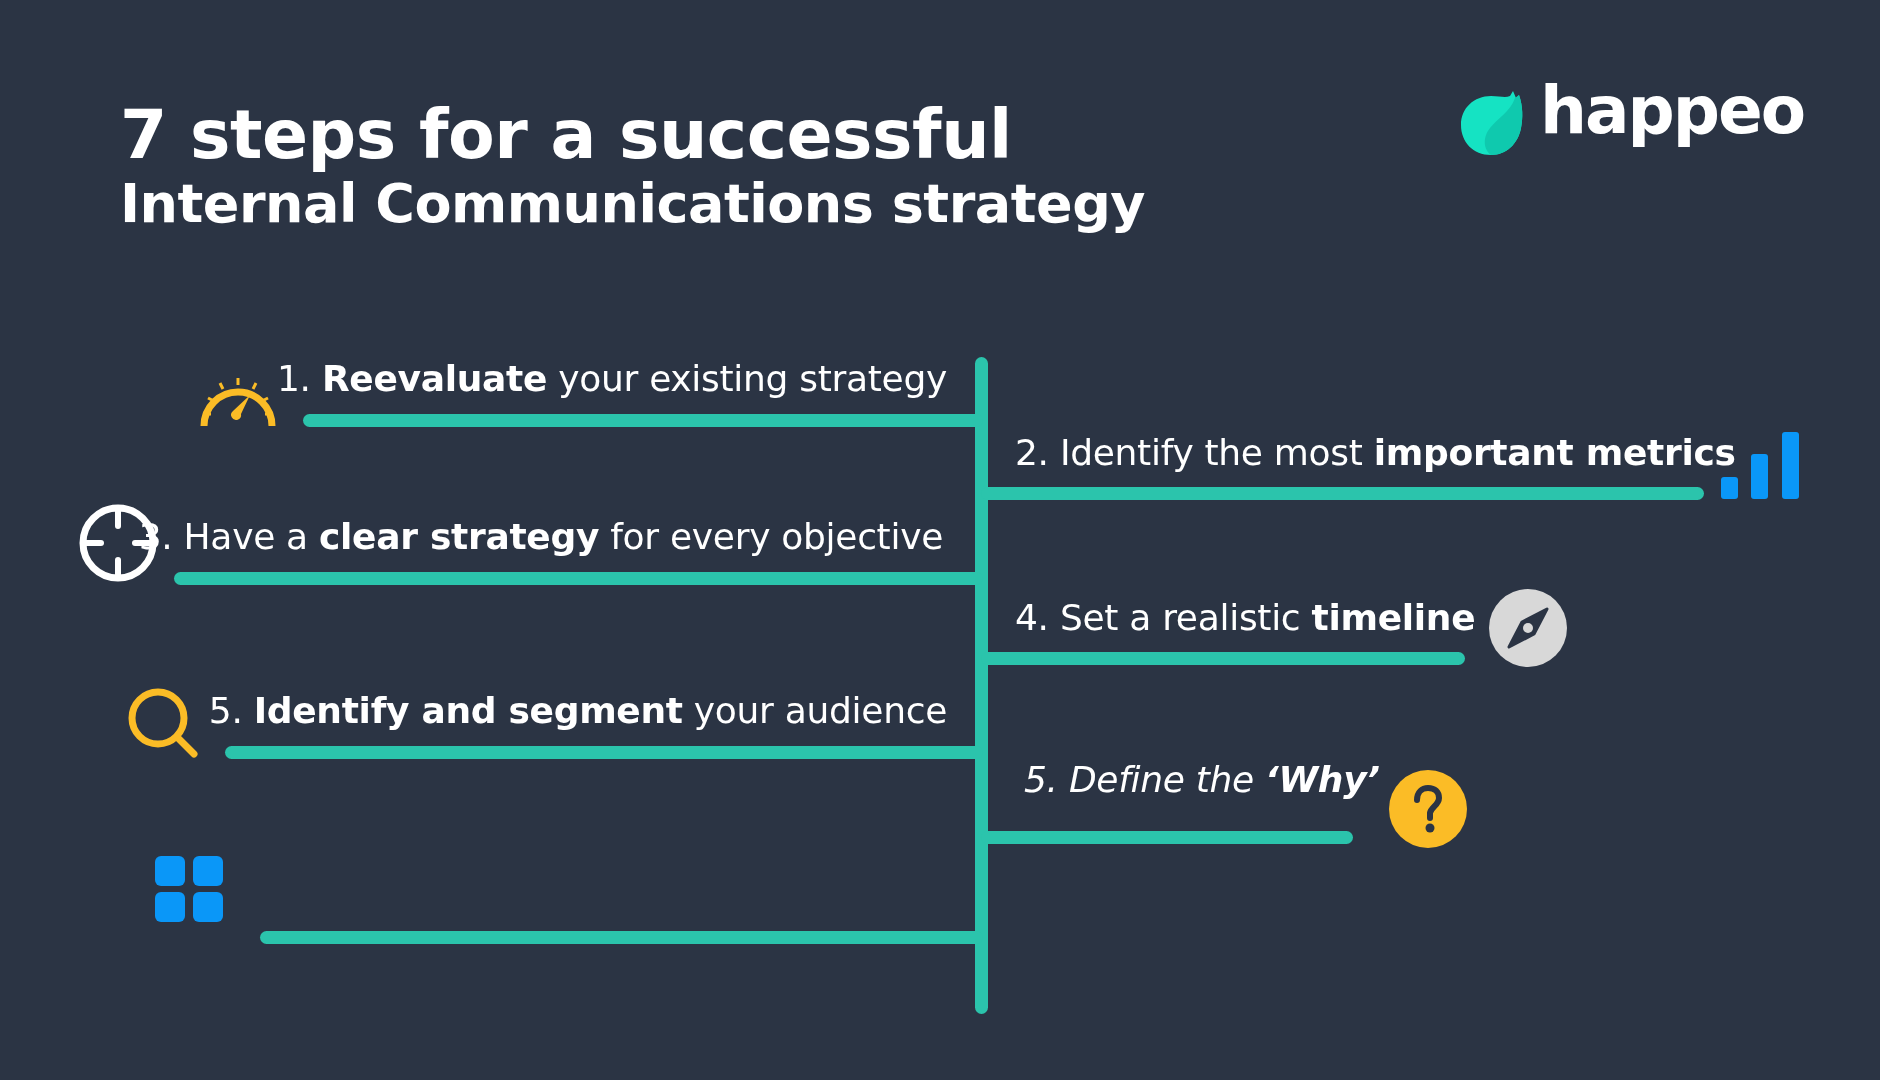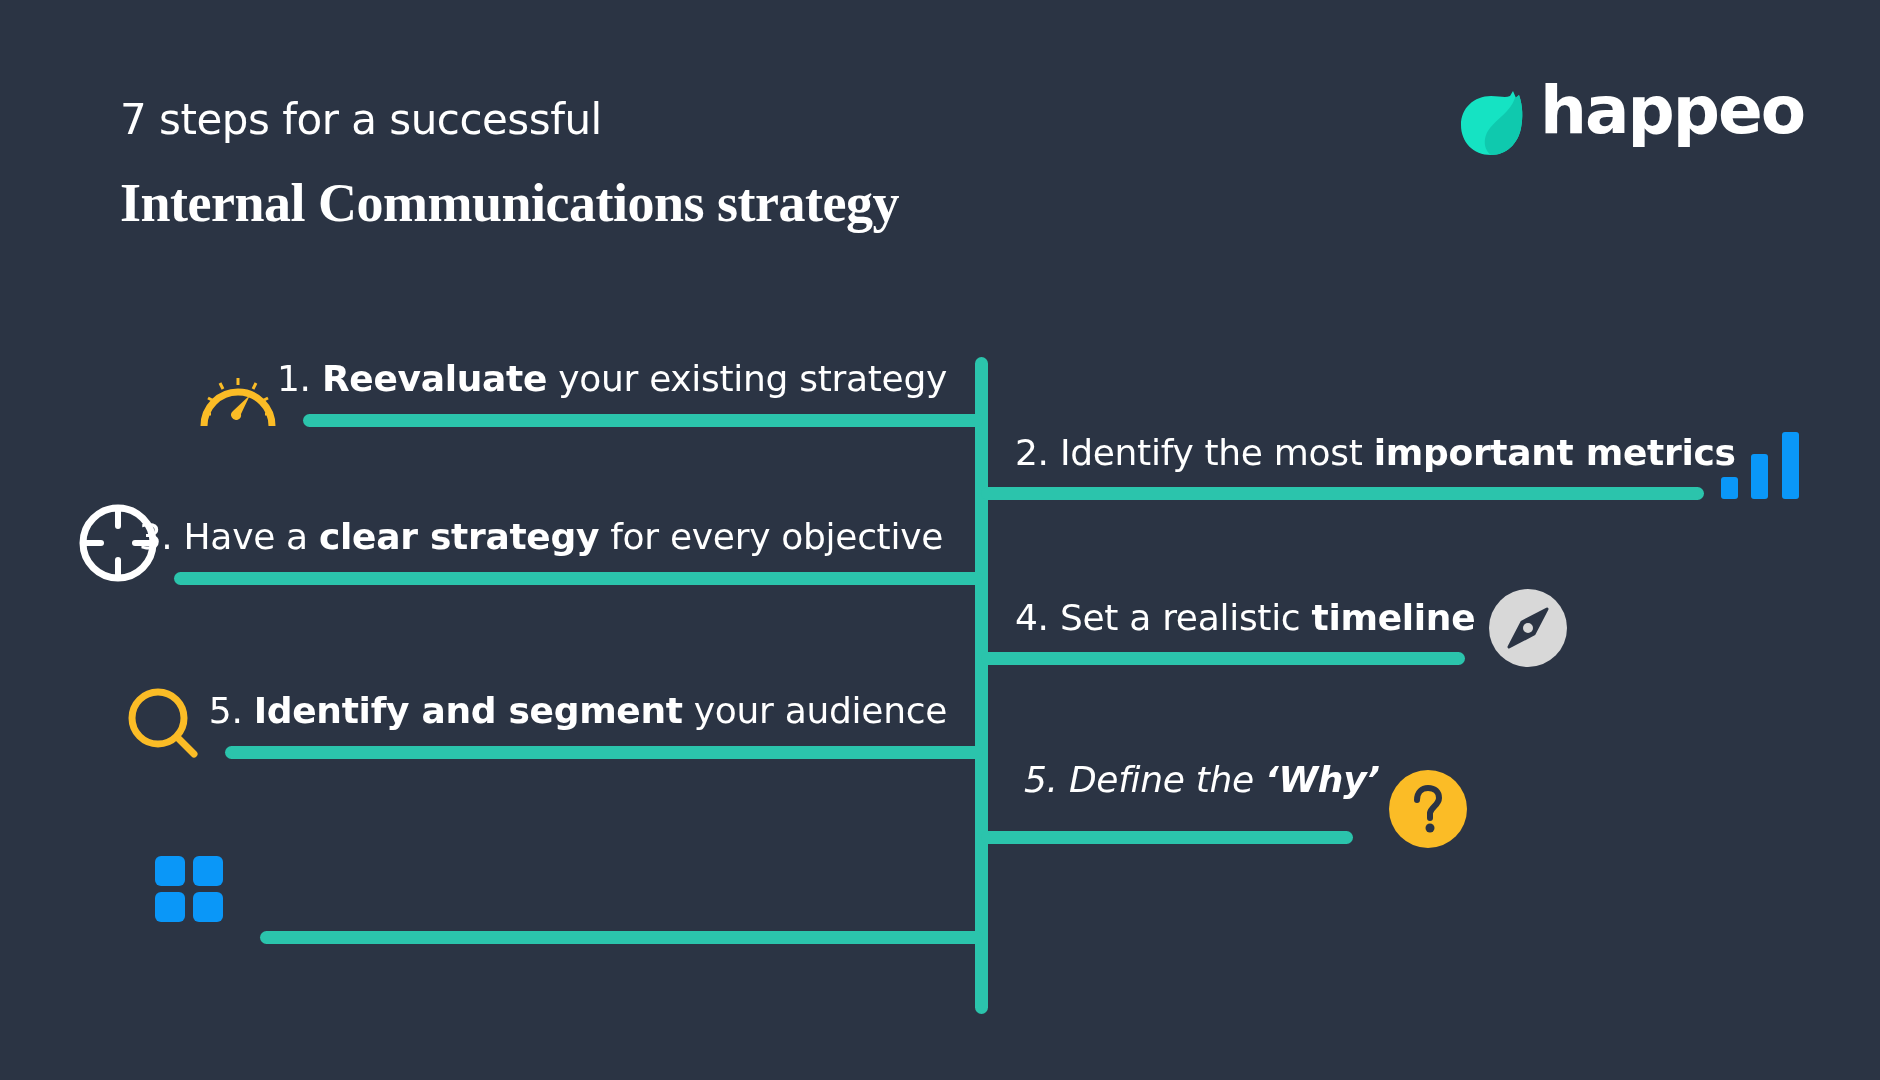--- a/index.html
+++ b/index.html
@@ -4,22 +4,22 @@
 <style>
   html, body { margin:0; padding:0; }
   body {
     width:1880px; height:1080px; overflow:hidden;
     background:#2B3444;
     font-family:"DejaVu Sans", "Liberation Sans", sans-serif;
     color:#FFFFFF;
     position:relative;
   }
   .abs { position:absolute; }
-  .title1 { left:120px; top:95px; font-size:42px; font-weight:normal; letter-spacing:-0.5px; white-space:nowrap; }
-  .title2 { left:120px; top:172px; font-size:54px; font-weight:bold; letter-spacing:-0.5px; white-space:nowrap;font-family:Liberation Serif, serif; }
+  .title1 { left:120px; top:95px; font-size:68px; font-weight:bold; letter-spacing:-0.5px; white-space:nowrap; }
+  .title2 { left:120px; top:172px; font-size:54px; font-weight:bold; letter-spacing:-0.5px; white-space:nowrap; }
   .logo-text { left:1540px; top:72px; font-size:66px; font-weight:bold; letter-spacing:-2px; font-family:"DejaVu Sans", sans-serif; }
   .bar { position:absolute; background:#2BC4AC; height:13px; border-radius:7px; }
   .trunk { position:absolute; left:975px; top:357px; width:13px; height:657px; background:#2BC4AC; border-radius:7px; }
   .step { position:absolute; font-size:36px; white-space:nowrap; letter-spacing:-0.3px; }
   .step b { font-weight:bold; }
   .left { text-align:right; }
   svg { position:absolute; overflow:visible; }
 </style>
 </head>
 <body>

